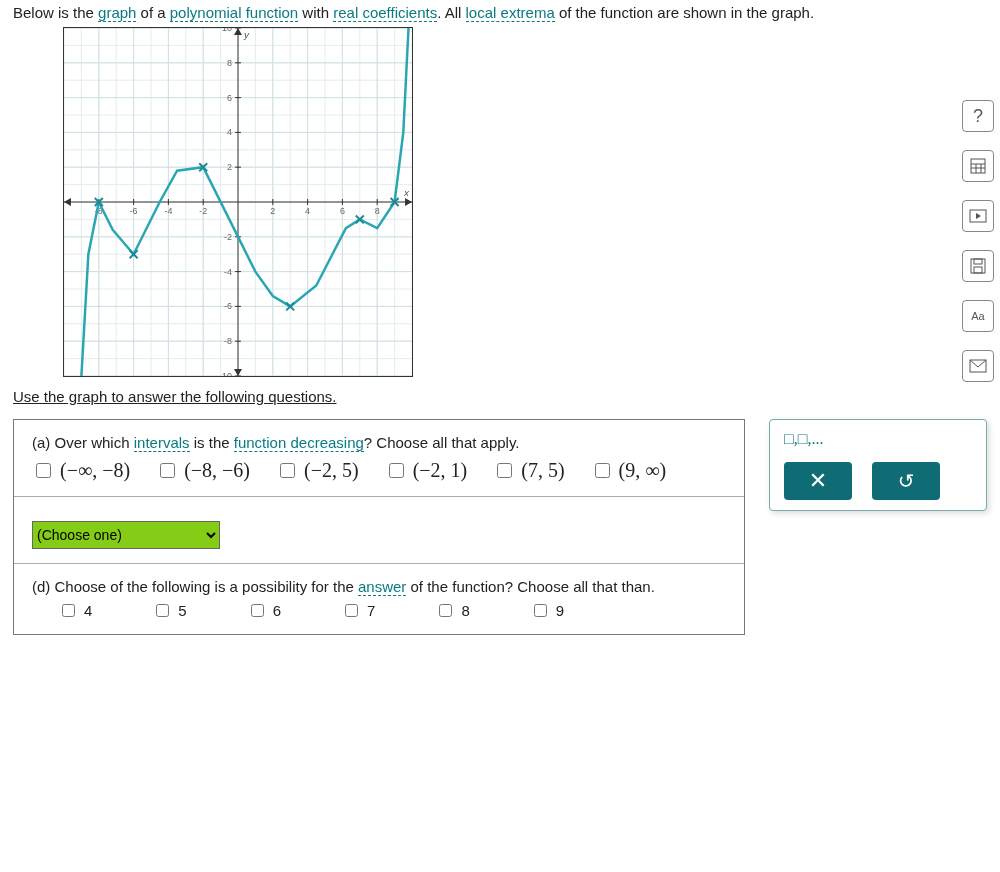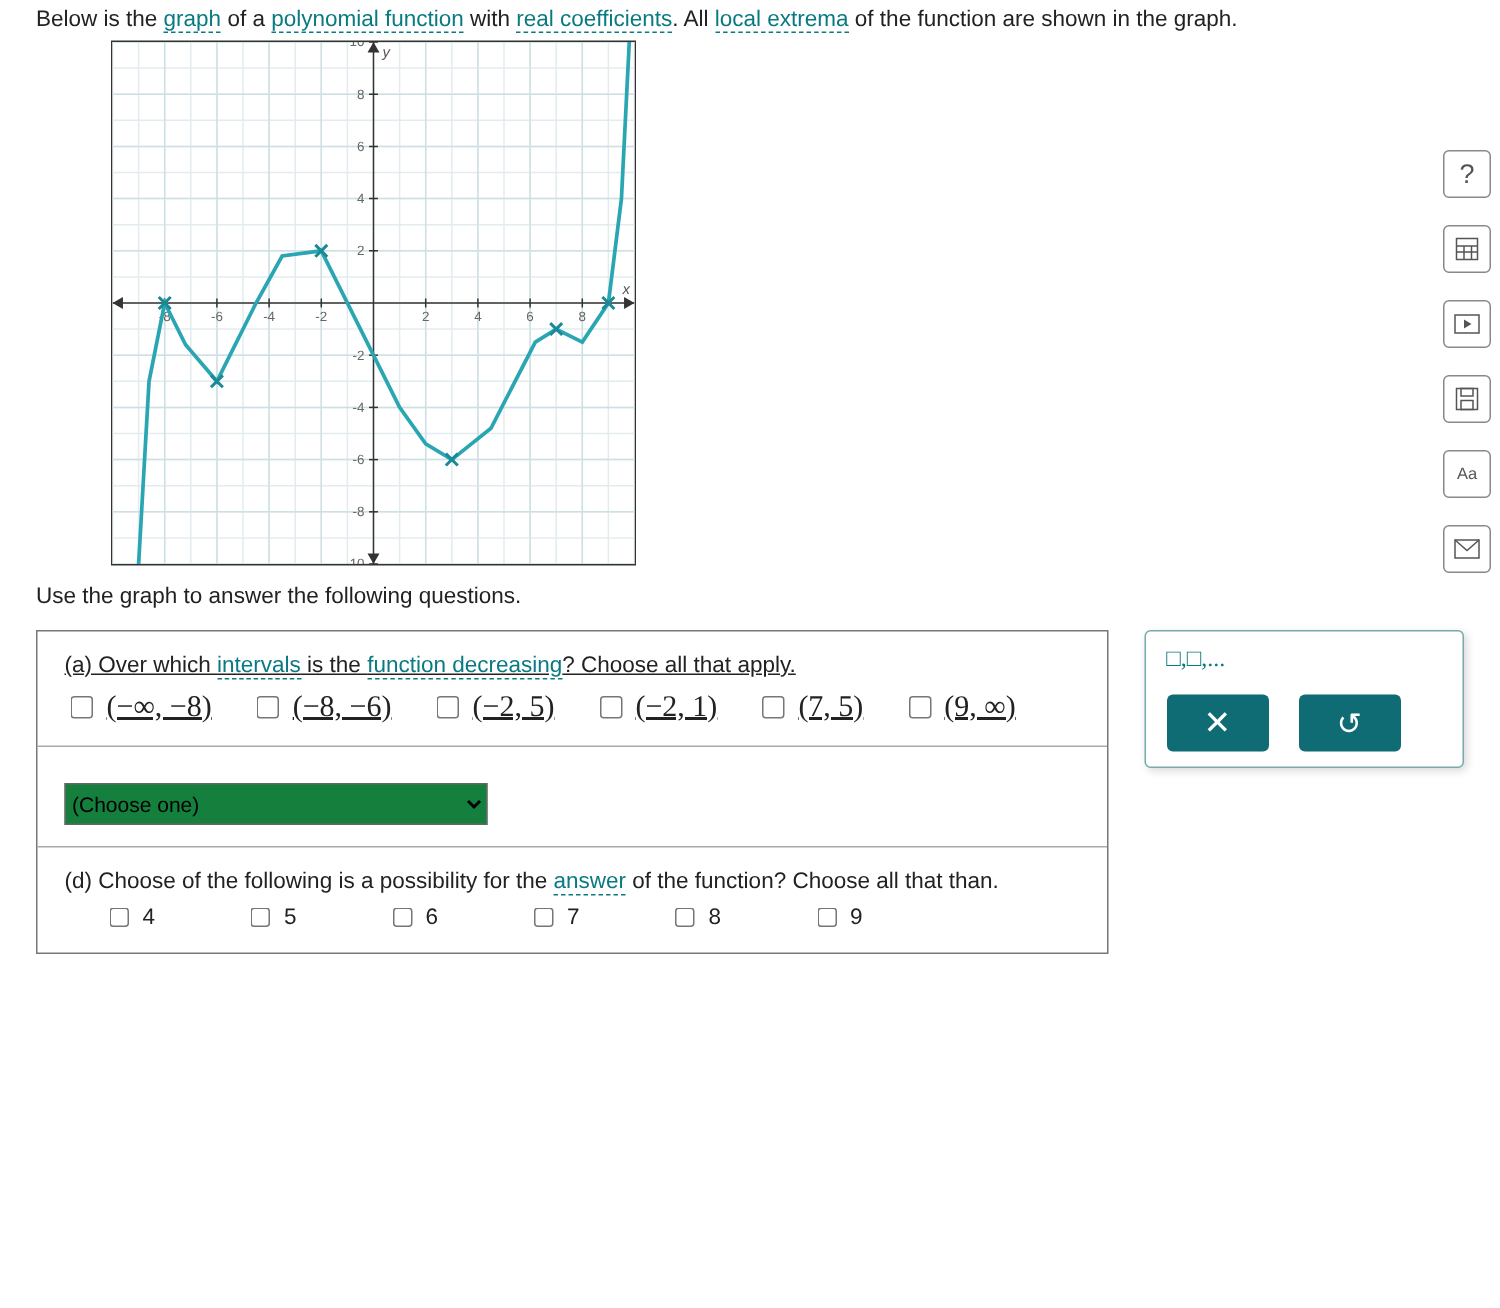--- a/index.html
+++ b/index.html
@@ -4,34 +4,34 @@
 <style>
   * { box-sizing: border-box; }
   body {
     font-family: Verdana, Geneva, sans-serif;
     font-size: 15px;
     color: #222;
     margin: 0;
     padding: 0;
     background: #fff;
   }
-  .page { width: 1000px; height: 872px; position: relative; padding: 4px 24px; }
+  .page { width: 1000px; height: 872px; position: relative; padding: 4px 13px; }
   .intro { margin-bottom: 6px; }
   .term { color: #0a7a82; border-bottom: 1px dashed #0a7a82; cursor: pointer; }
   .graph-wrap { margin: 6px 0 8px 50px; }
-  .subtitle { margin: 6px 0 14px 0; }
+  .subtitle { margin: 6px 0 14px 0; text-decoration: underline; }
   .content-row { display: flex; gap: 24px; align-items: flex-start; }
   .qbox { border: 1px solid #777; width: 740px; }
   .section { padding: 14px 18px; border-top: 1px solid #aaa; }
-  .section:first-child { border-top: none; text-decoration: underline; }
+  .section:first-child { border-top: none; }
   .opts-row { display: flex; gap: 26px; align-items: center; flex-wrap: wrap; margin-top: 8px; }
   .opt { display: flex; align-items: center; gap: 6px; font-family: 'Times New Roman', serif; font-size: 20px; }
   .opt input { width: 15px; height: 15px; }
   .textentry { width: 16px; height: 32px; border: 2px solid #0a7a82; display: inline-block; margin-top: 8px; }
-  select { height: 28px; width: 282px; border: 1px solid #666; font-size: 14px; background:#15803d; }
+  select { height: 28px; width: 188px; border: 1px solid #666; font-size: 14px; background:#84cc16; }
   .deg-row { display: flex; gap: 60px; margin-top: 6px; padding-left: 26px; }
   .deg { display: flex; align-items: center; gap: 6px; }
 
   .side-panel {
     border: 1px solid #7aa; border-radius: 4px; padding: 10px 14px;
     background: #fff; box-shadow: 2px 2px 6px rgba(0,0,0,0.15);
     width: 220px; display:flex; flex-direction:column; gap:14px;
   }
   .hint { color: #0a7a82; font-family: 'Times New Roman', serif; font-size: 16px; }
   .btn-row { display: flex; gap: 20px; }

